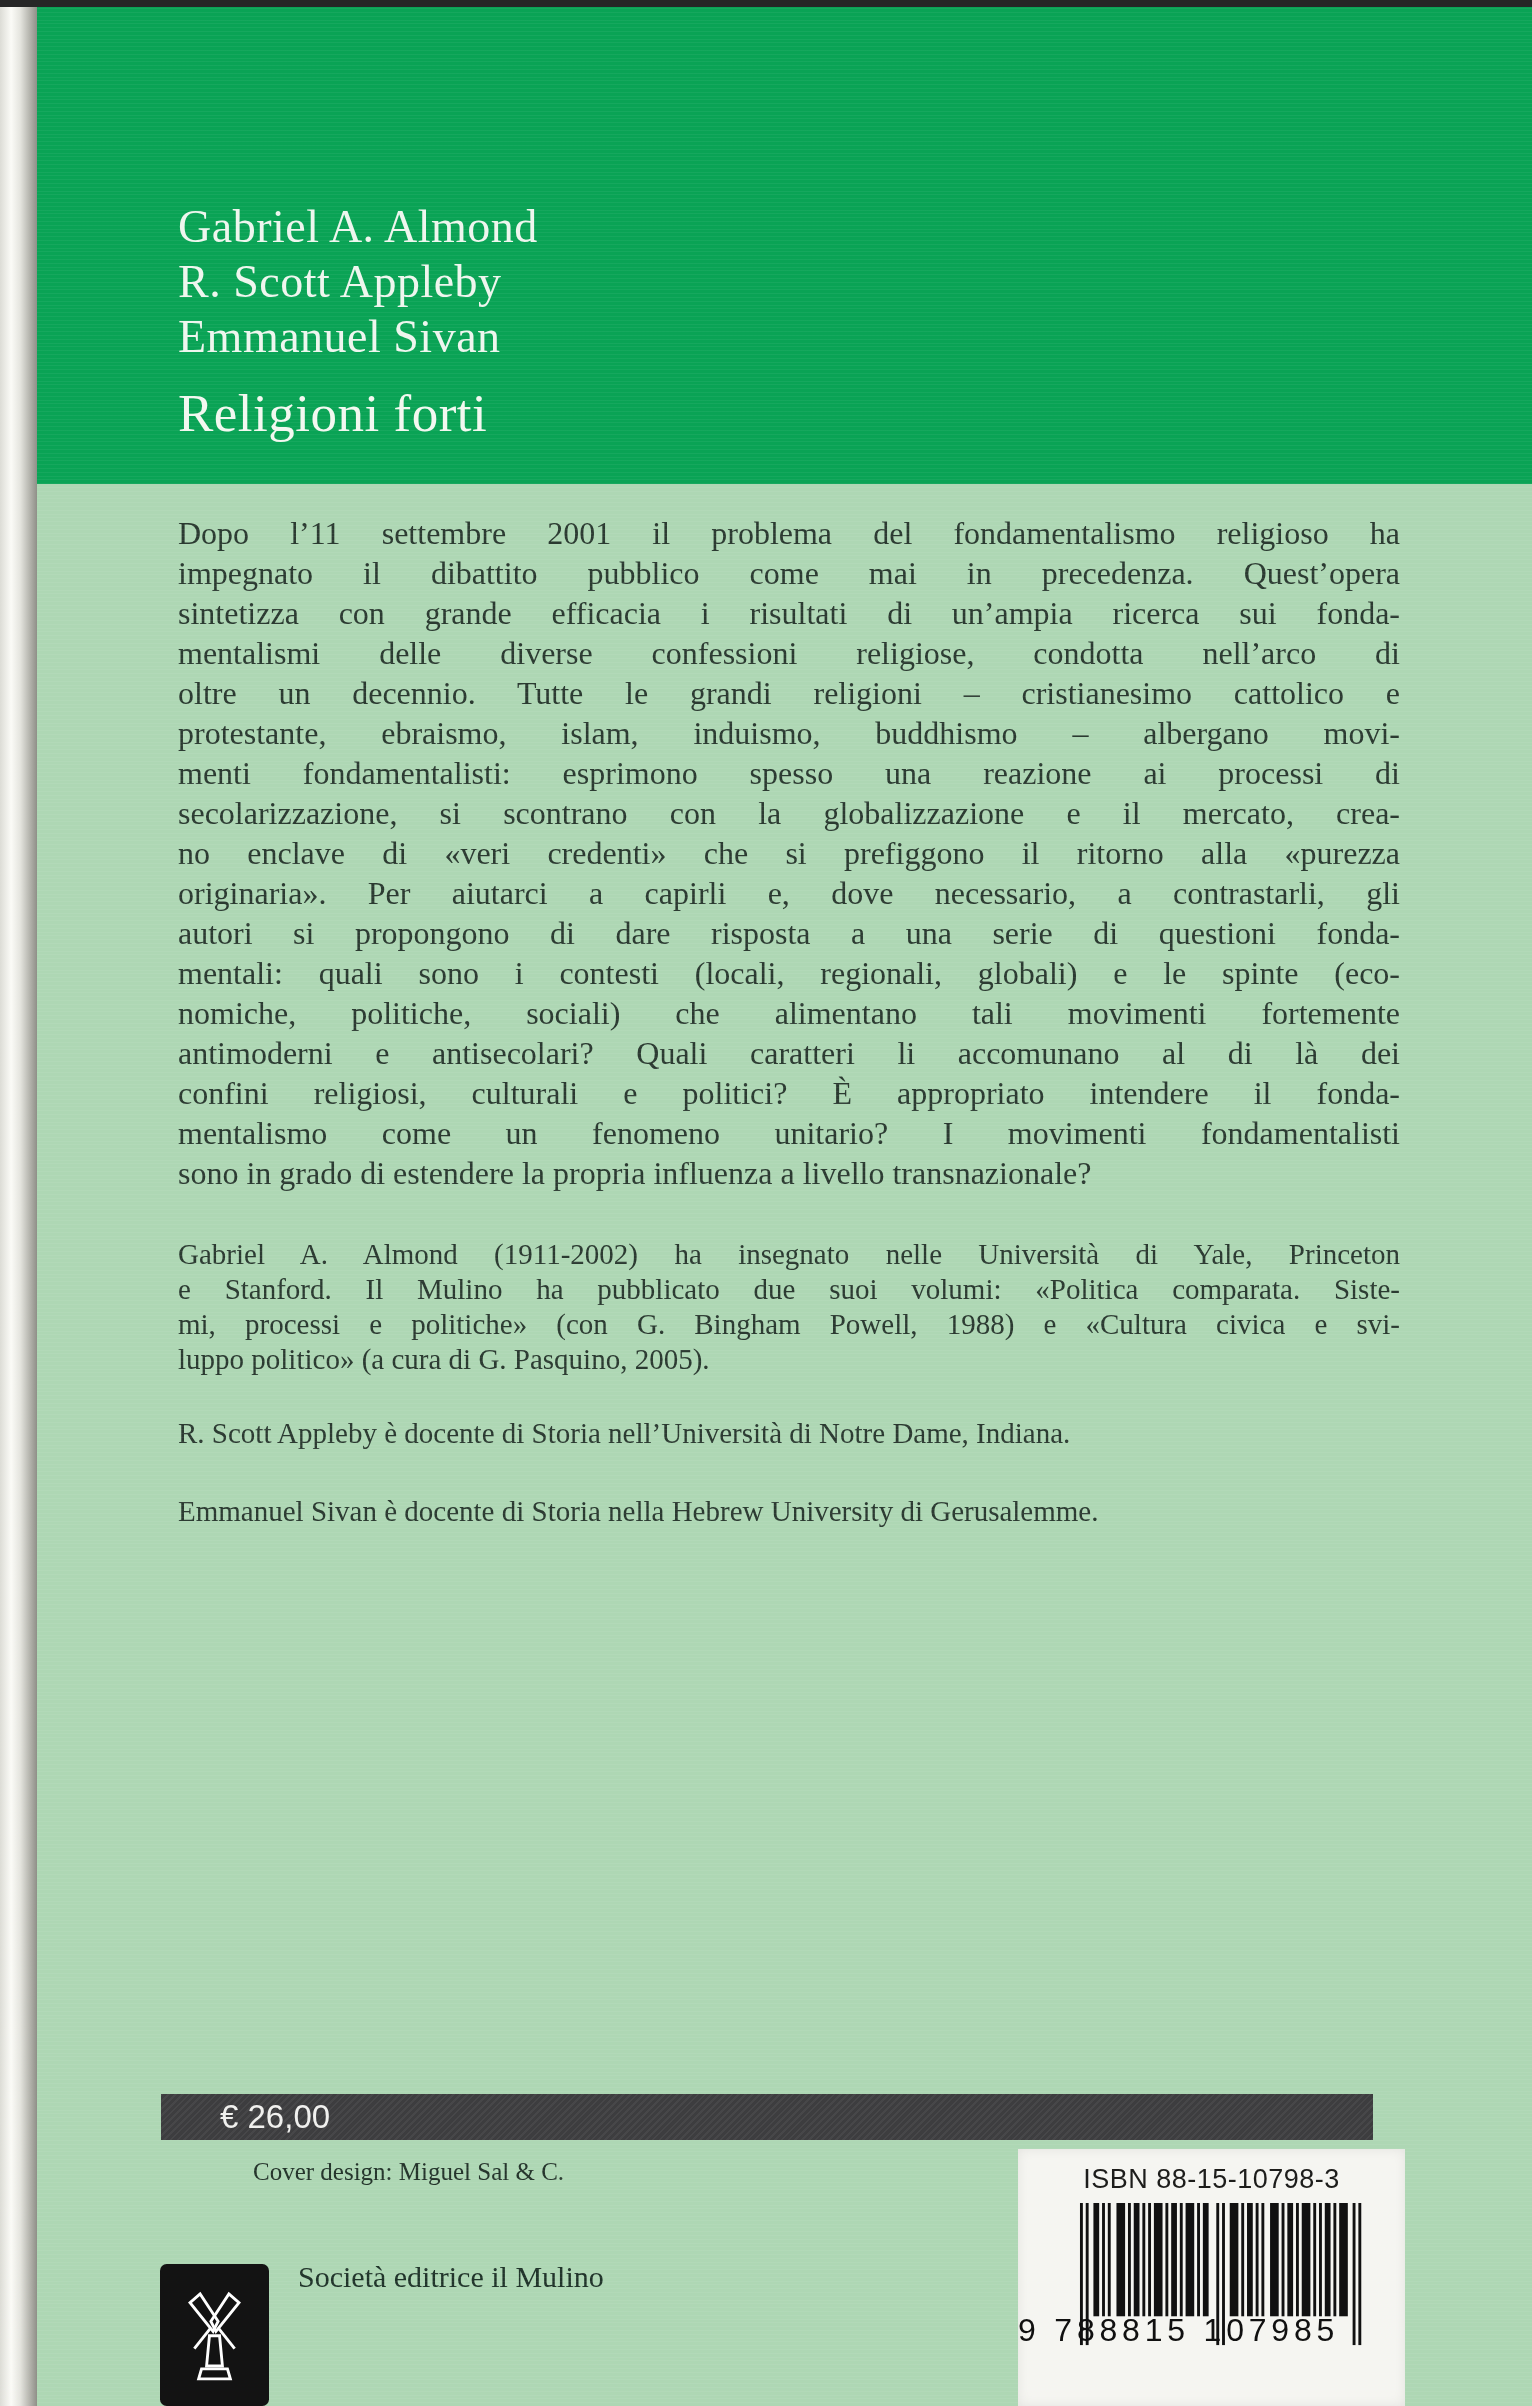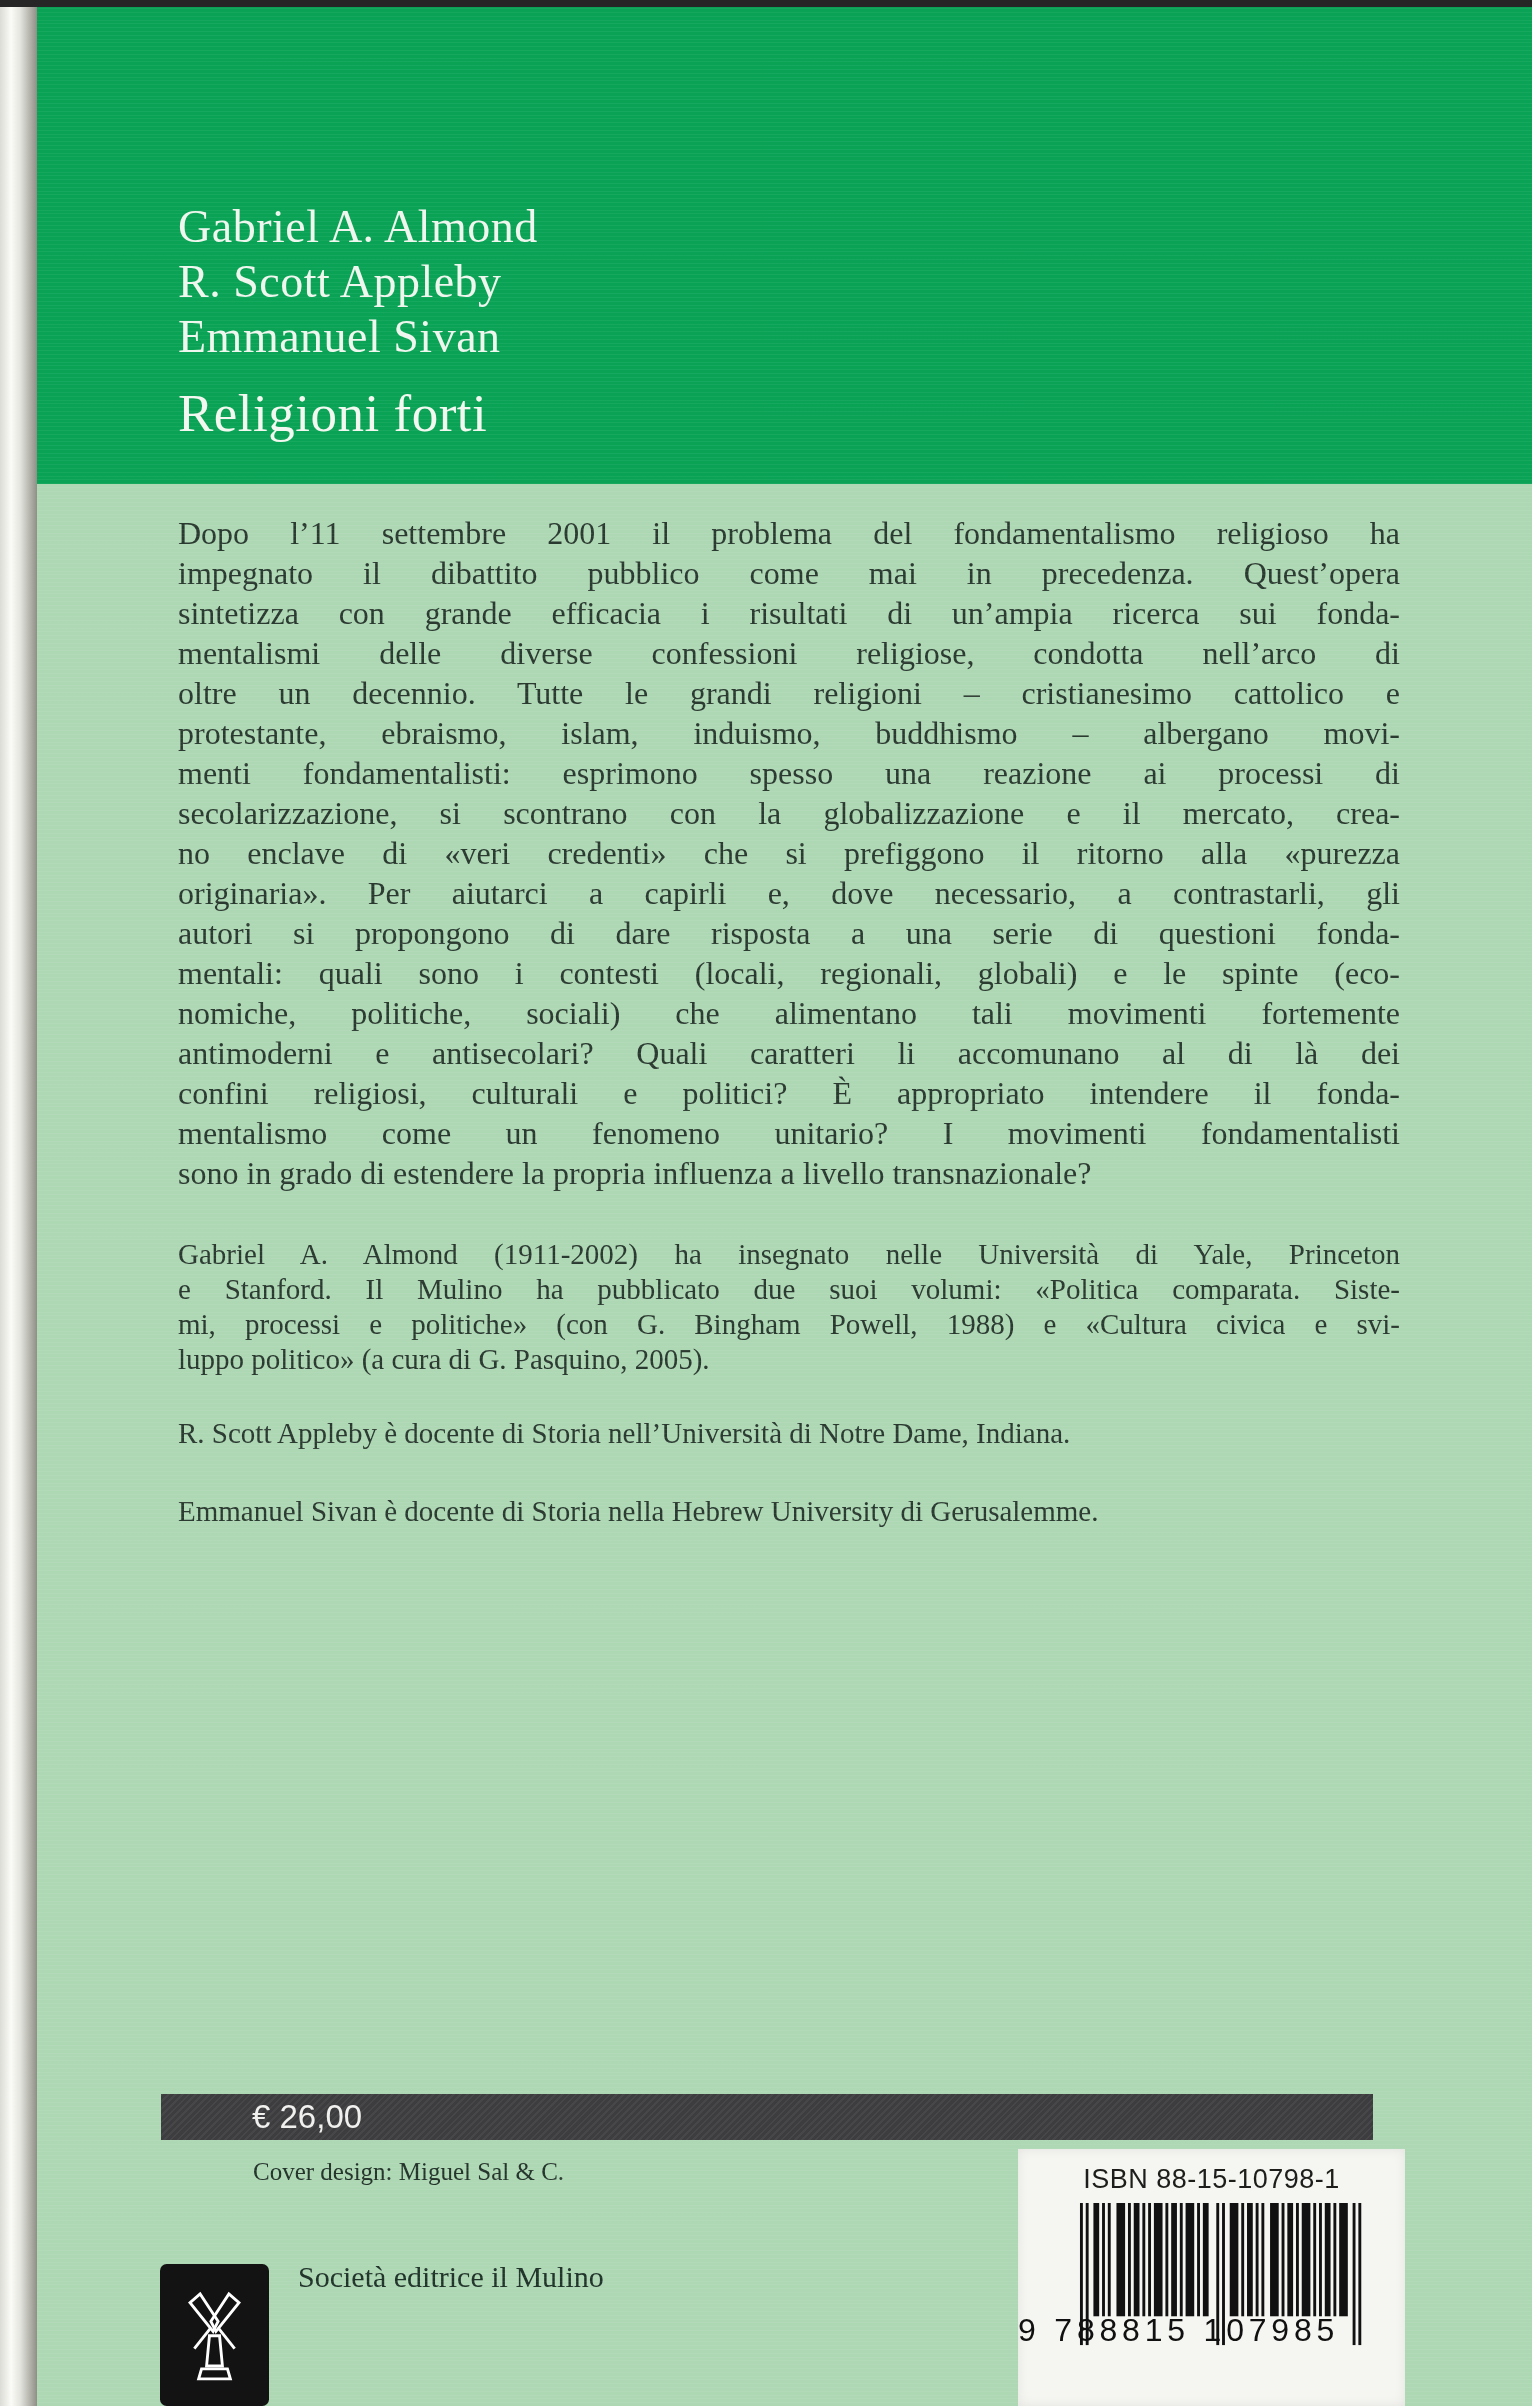--- a/index.html
+++ b/index.html
@@ -44,21 +44,21 @@
   .bio-2{top:1417px;}
   .bio-3{top:1495px;}
   .price-bar{
     position:absolute;left:161px;top:2094px;width:1212px;height:46px;
     background:#3d3d3f;
     background-image:repeating-linear-gradient(135deg, rgba(255,255,255,.05) 0 1.9px, transparent 1.9px 4.8px);
     color:#f0f0ee;z-index:3;
   }
   .price-label{
     font-family:"Liberation Sans", sans-serif;
-    font-size:33px;line-height:46px;padding-left:91px;
+    font-size:33px;line-height:46px;padding-left:59px;
   }
   .credit{
     position:absolute;left:253px;top:2158px;
     font-size:25px;color:#24342b;
   }
   .publisher-logo{
     position:absolute;left:160px;top:2264px;width:109px;height:142px;
     background:#131313;border-radius:6.7px;z-index:2;
     display:flex;align-items:center;justify-content:center;
   }
@@ -146,21 +146,21 @@
         <path d="M56,66 L78,94"></path>
         <path d="M43,76 L57,76 L61,118 L39,118 Z"></path>
         <path d="M32,122 L68,122 L72,136 L28,136 Z"></path>
       </g>
     </svg>
   </div>
 
   <div class="publisher-name">Società editrice il Mulino</div>
 
   <div class="isbn-box">
-    <div class="isbn-label">ISBN 88-15-10798-1</div>
+    <div class="isbn-label">ISBN 88-15-10798-3</div>
     <svg class="barcode" width="317" height="144" viewBox="0 0 330 150" aria-hidden="true">
       <g fill="#111111">
         <rect x="28" y="0" width="3" height="148"></rect>
           <rect x="34" y="0" width="3" height="148"></rect>
         <rect x="170" y="0" width="3" height="148"></rect>
           <rect x="176" y="0" width="3" height="148"></rect>
         <rect x="312" y="0" width="3" height="148"></rect>
           <rect x="318" y="0" width="3" height="148"></rect>
         <rect x="42" y="0" width="6" height="118"></rect>
           <rect x="51" y="0" width="3" height="118"></rect>

